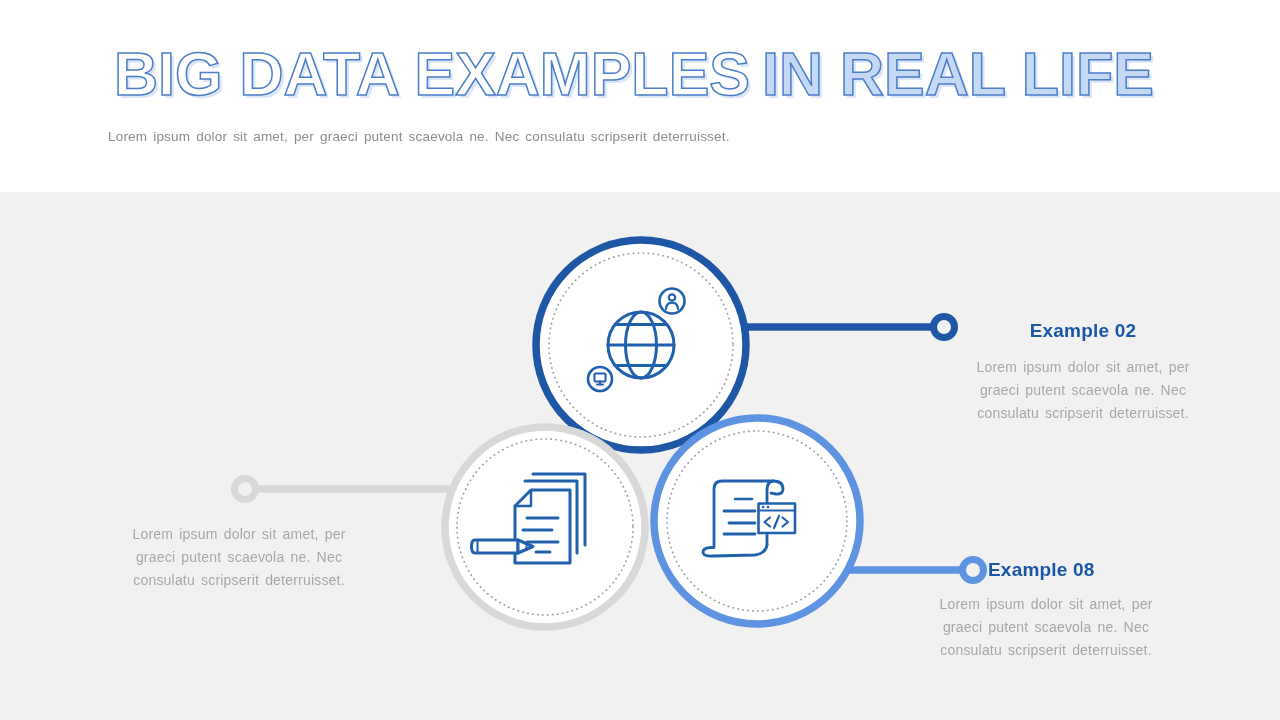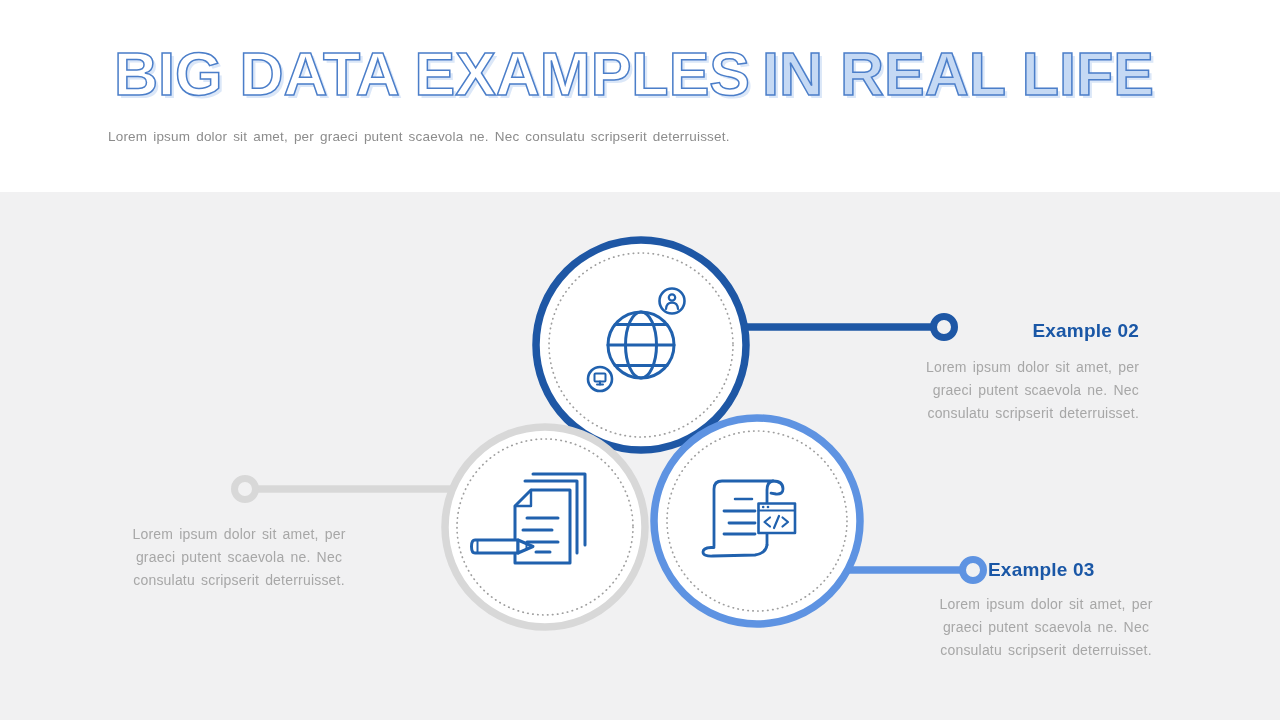--- a/index.html
+++ b/index.html
@@ -43,21 +43,21 @@
   }
   .ex-body {
     font-size: 14px; color: #a7a7a7; line-height: 23px;
     letter-spacing: 0.2px; word-spacing: 2px;
   }
 
   .ex-block { position: absolute; text-align: center; }
   .ex-block .ex-label { margin-bottom: 13px; }
 
   .ex01-block { left: 118px; top: 523px; width: 242px; }
-  .ex02-block { left: 897px; top: 319px; width: 242px; text-align: right; }
+  .ex02-block { left: 962px; top: 319px; width: 242px; }
 
   .ex03-label { position: absolute; left: 988px; top: 559px; line-height: 22px; }
   .ex03-body  { position: absolute; left: 925px; top: 593px; width: 242px; text-align: center; }
 </style>
 </head>
 <body>
 
 <div class="slide">
 
   <div class="header-band">
@@ -155,16 +155,16 @@
 
   <div class="ex-block ex01-block">
     <p class="ex-body">Lorem ipsum dolor sit amet, per graeci putent scaevola ne. Nec consulatu scripserit deterruisset.</p>
   </div>
 
   <div class="ex-block ex02-block">
     <div class="ex-label">Example 02</div>
     <p class="ex-body">Lorem ipsum dolor sit amet, per graeci putent scaevola ne. Nec consulatu scripserit deterruisset.</p>
   </div>
 
-  <div class="ex-label ex03-label">Example 03</div>
+  <div class="ex-label ex03-label">Example 08</div>
   <p class="ex-body ex03-body">Lorem ipsum dolor sit amet, per graeci putent scaevola ne. Nec consulatu scripserit deterruisset.</p>
 
 </div>
 
 </body></html>

